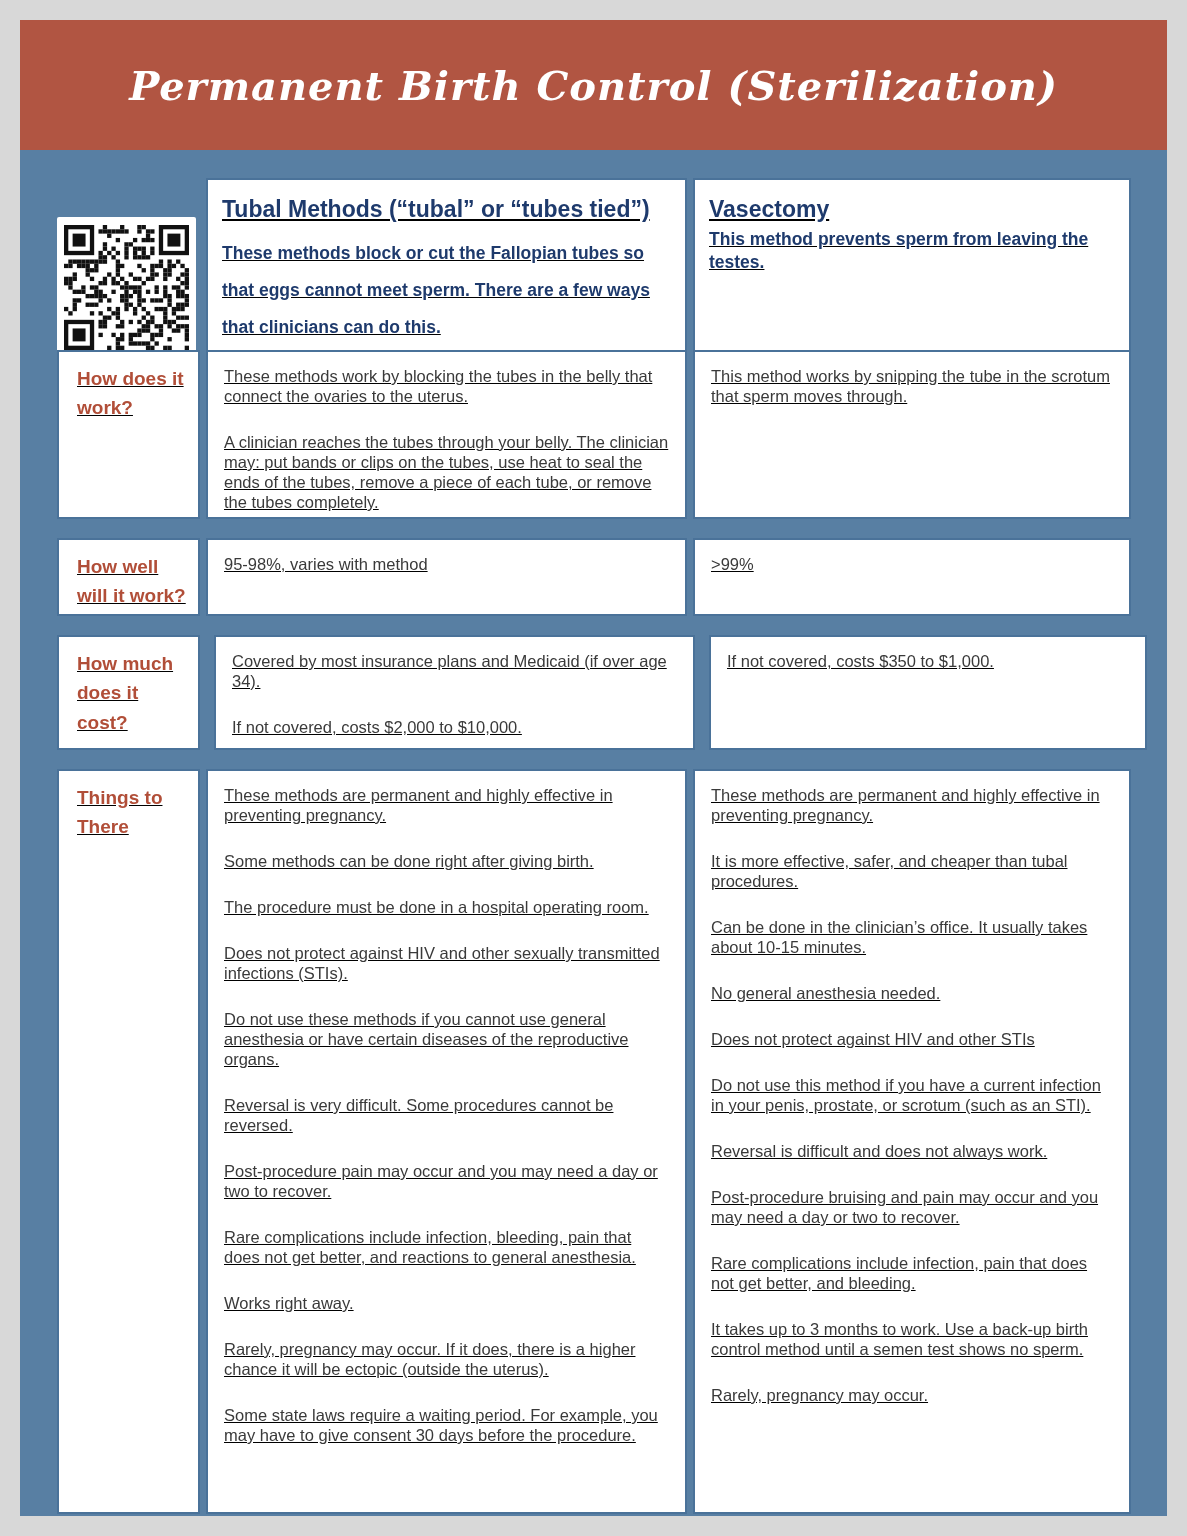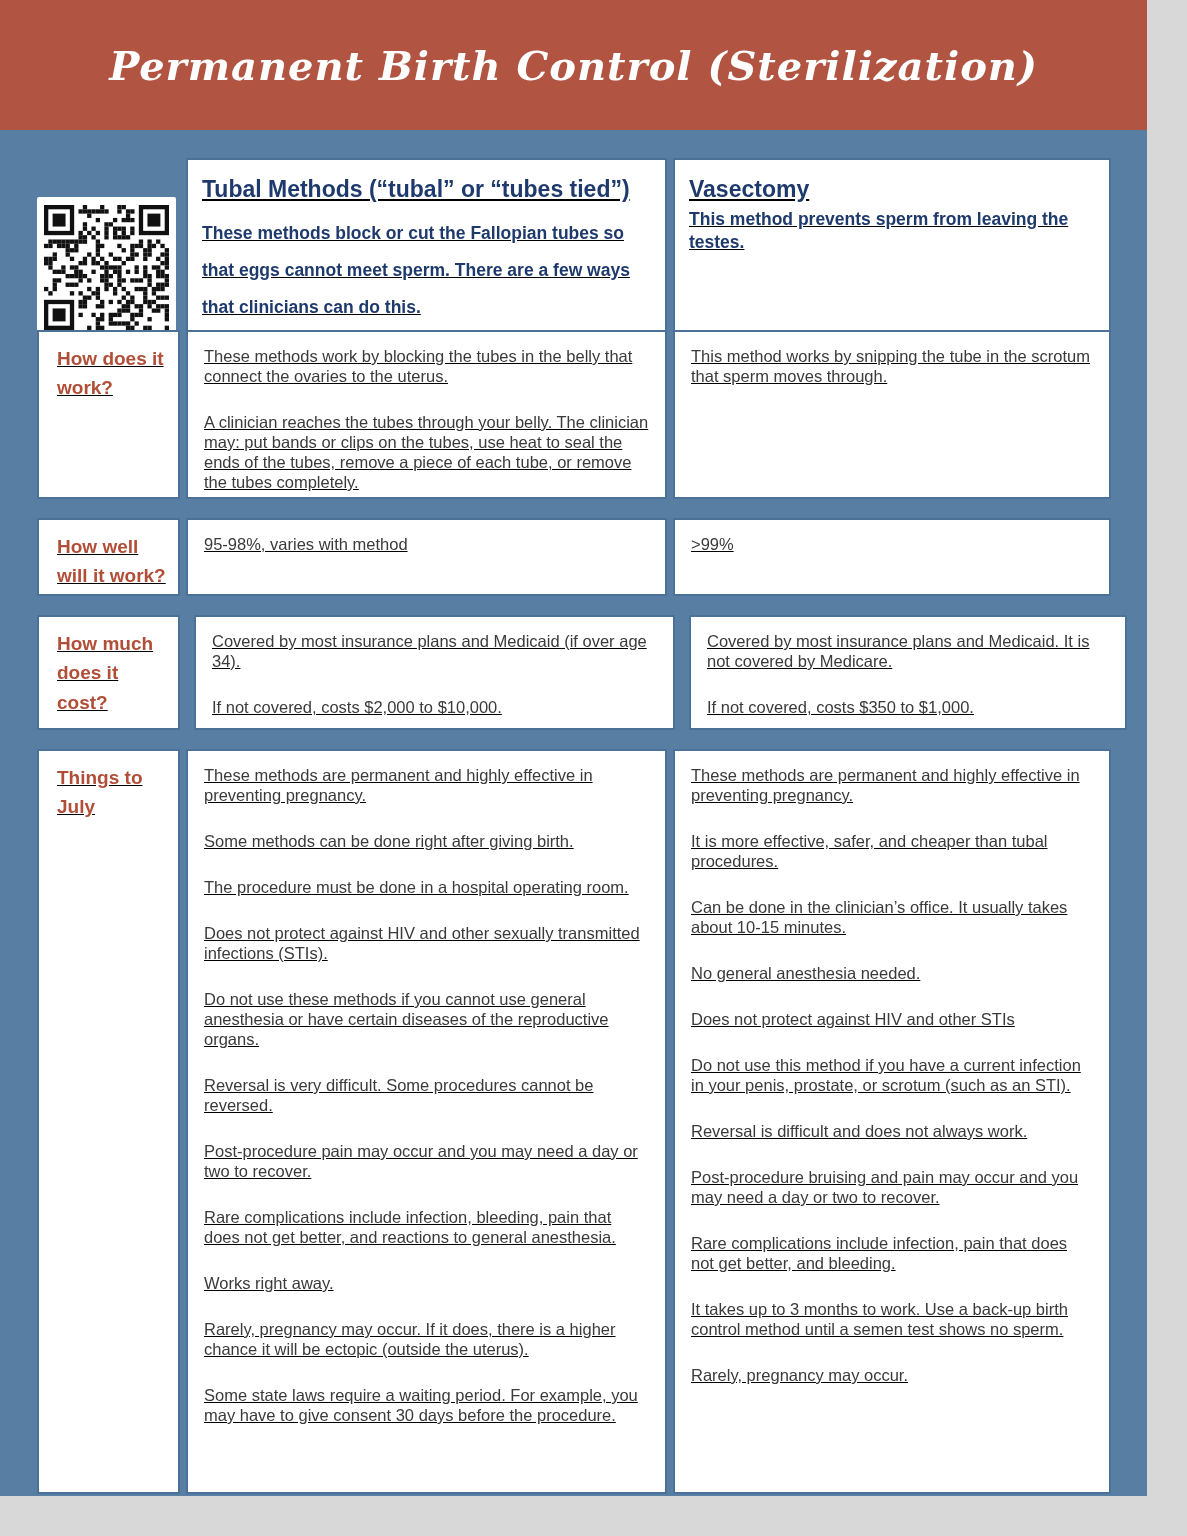--- a/index.html
+++ b/index.html
@@ -1,21 +1,21 @@
 <!DOCTYPE html>
 <html><head>
 <meta charset="utf-8">
 <style>
   * { margin: 0; padding: 0; box-sizing: border-box; }
   body {
     width: 1187px; height: 1536px;
     font-family: "Liberation Sans", "DejaVu Sans", sans-serif;
     background: #d8d8d8;
   }
-  .frame { width: 1187px; height: 1536px; background: #d8d8d8; }
+  .frame { width: 1187px; height: 1536px; padding: 20px; background: #d8d8d8; }
   .page  { width: 1147px; height: 1496px; background: #587fa3; overflow: hidden; }
 
   .banner {
     height: 130px; background: #b15542;
     display: flex; align-items: center; justify-content: center;
   }
   .banner h1 {
     font-family: "DejaVu Serif", serif;
     font-style: italic; font-weight: 600;
     font-size: 40px; color: #ffffff; letter-spacing: 1px;
@@ -415,28 +415,27 @@
 
       <div class="row r3">
         <div class="cell label-cell">
           <div class="label-text">How much does it cost?</div>
         </div>
         <div class="cell body-cell">
             <p>Covered by most insurance plans and Medicaid (if over age 34).</p>
             <p>If not covered, costs $2,000 to $10,000.</p>
           </div>
         <div class="cell body-cell">
-            <p>Covered by most insurance plans and Medicaid. It is not covered by Medicare.</p>
             <p>If not covered, costs $350 to $1,000.</p>
           </div>
       </div>
 
       <div class="row r4">
         <div class="cell label-cell">
-          <div class="label-text">Things to July</div>
+          <div class="label-text">Things to There</div>
         </div>
         <div class="cell body-cell">
             <p>These methods are permanent and highly effective in preventing pregnancy.</p>
             <p>Some methods can be done right after giving birth.</p>
             <p>The procedure must be done in a hospital operating room.</p>
             <p>Does not protect against HIV and other sexually transmitted infections (STIs).</p>
             <p>Do not use these methods if you cannot use general anesthesia or have certain diseases of the reproductive organs.</p>
             <p>Reversal is very difficult. Some procedures cannot be reversed.</p>
             <p>Post-procedure pain may occur and you may need a day or two to recover.</p>
             <p>Rare complications include infection, bleeding, pain that does not get better, and reactions to general anesthesia.</p>

